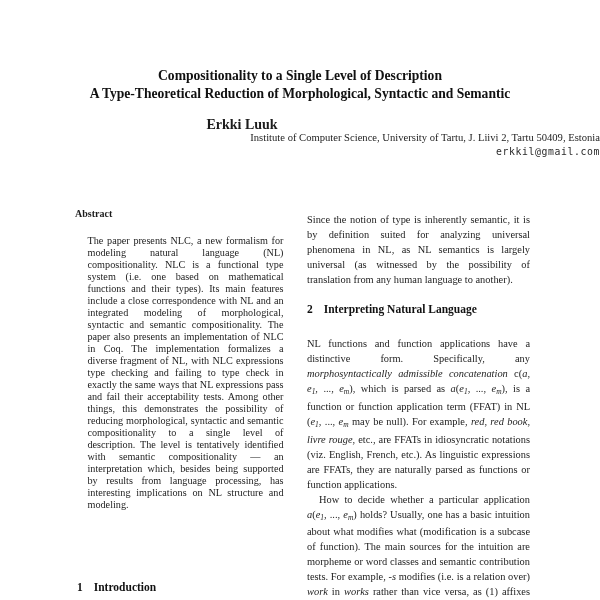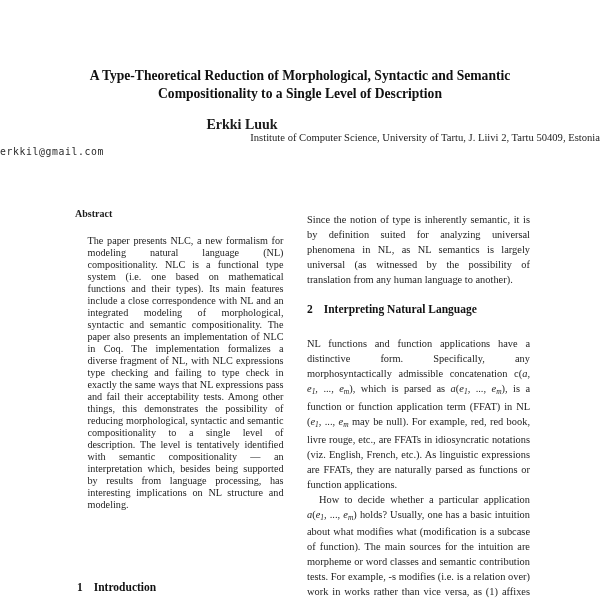--- a/index.html
+++ b/index.html
@@ -18,21 +18,21 @@
   .author {
     position:absolute; top:117px; left:0; width:484px;
     text-align:center; font-weight:bold; font-size:14px;
   }
   .affil {
     position:absolute; top:131.5px; left:0; width:600px;
     text-align:right; font-size:10.6px;
   }
   .email {
     position:absolute; top:146px; left:0; width:600px;
-    text-align:left; font-size:9.8px; letter-spacing:0.6px;
+    text-align:right; font-size:9.8px; letter-spacing:0.6px;
     font-family:"DejaVu Sans Mono","Liberation Mono",monospace; color:#2a2a2a;
   }
   
   .col-left  { position:absolute; top:208px; left:75px;  width:221px; height:392px; }
   .col-right { position:absolute; top:212px; left:307px; width:223px; height:388px; }
   .abs-head {
     text-align:left; font-weight:bold; font-size:10px; margin:0 0 16px 0;
   }
   .abs-body {
     width:196px; margin:0 auto; font-size:10.2px; line-height:12px;
@@ -41,33 +41,33 @@
   .sec-head { font-weight:bold; font-size:11.5px; color:#111; }
   .sec-head .sec-num { margin-right:11px; }
   .intro-head { position:absolute; top:373px; left:2px; }
   .sec-head-2 { margin:16px 0 21px 0; }
   .body-par {
     margin:0; font-size:10.4px; line-height:15px; text-align:justify;
     hyphens:auto; -webkit-hyphens:auto;
   }
   .indent { text-indent:12px; }
   
-  .seg-i   { }
+  .seg-i   { font-style:italic; }
   .seg-m   { font-style:italic; }
   .seg-msub{ font-style:italic; font-size:72%; vertical-align:-12%; }
   .seg-sup { font-size:70%; vertical-align:32%; }
 </style>
 </head>
 <body>
 
 <div class="page">
 
   <h1 class="title">
+    <span class="tline">Compositionality to a Single Level of Description</span>
     <span class="tline">A Type-Theoretical Reduction of Morphological, Syntactic and Semantic</span>
-    <span class="tline">Compositionality to a Single Level of Description</span>
   </h1>
   <div class="author">Erkki Luuk</div>
   <div class="affil">Institute of Computer Science, University of Tartu, J. Liivi 2, Tartu 50409, Estonia</div>
   <div class="email">erkkil@gmail.com</div>
 
   <div class="col-left">
     <div class="abs-head">Abstract</div>
     <p class="abs-body">The paper presents NLC, a new formalism for modeling natural language (NL) compositionality. NLC is a functional type system (i.e. one based on mathematical functions and their types). Its main features include a close correspondence with NL and an integrated modeling of morphological, syntactic and semantic compositionality. The paper also presents an implementation of NLC in Coq. The implementation formalizes a diverse fragment of NL, with NLC expressions type checking and failing to type check in exactly the same ways that NL expressions pass and fail their acceptability tests. Among other things, this demonstrates the possibility of reducing morphological, syntactic and semantic compositionality to a single level of description. The level is tentatively identified with semantic compositionality — an interpretation which, besides being supported by results from language processing, has interesting implications on NL structure and modeling.</p>
     <div class="sec-head intro-head">
       <span class="sec-num">1</span><span class="sec-title">Introduction</span>

